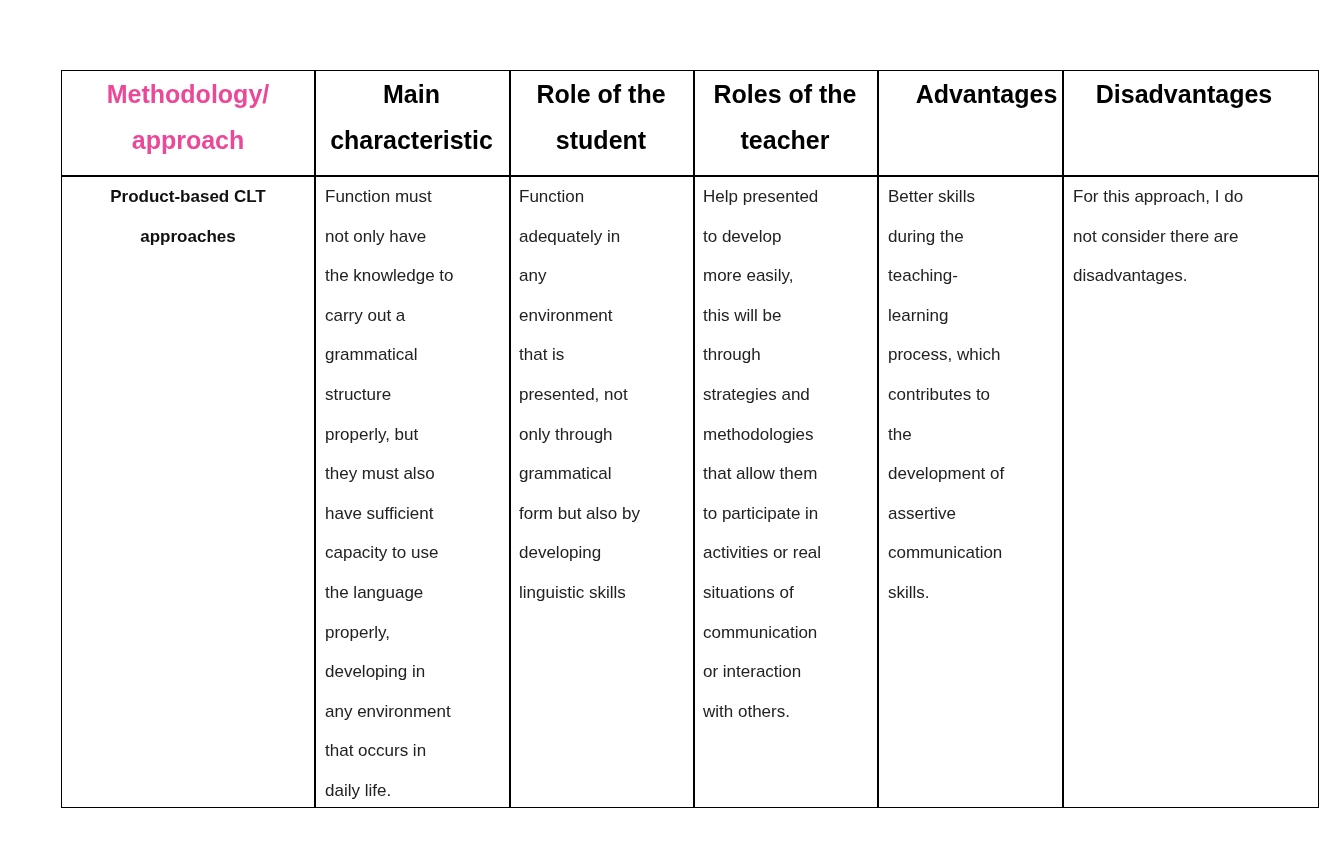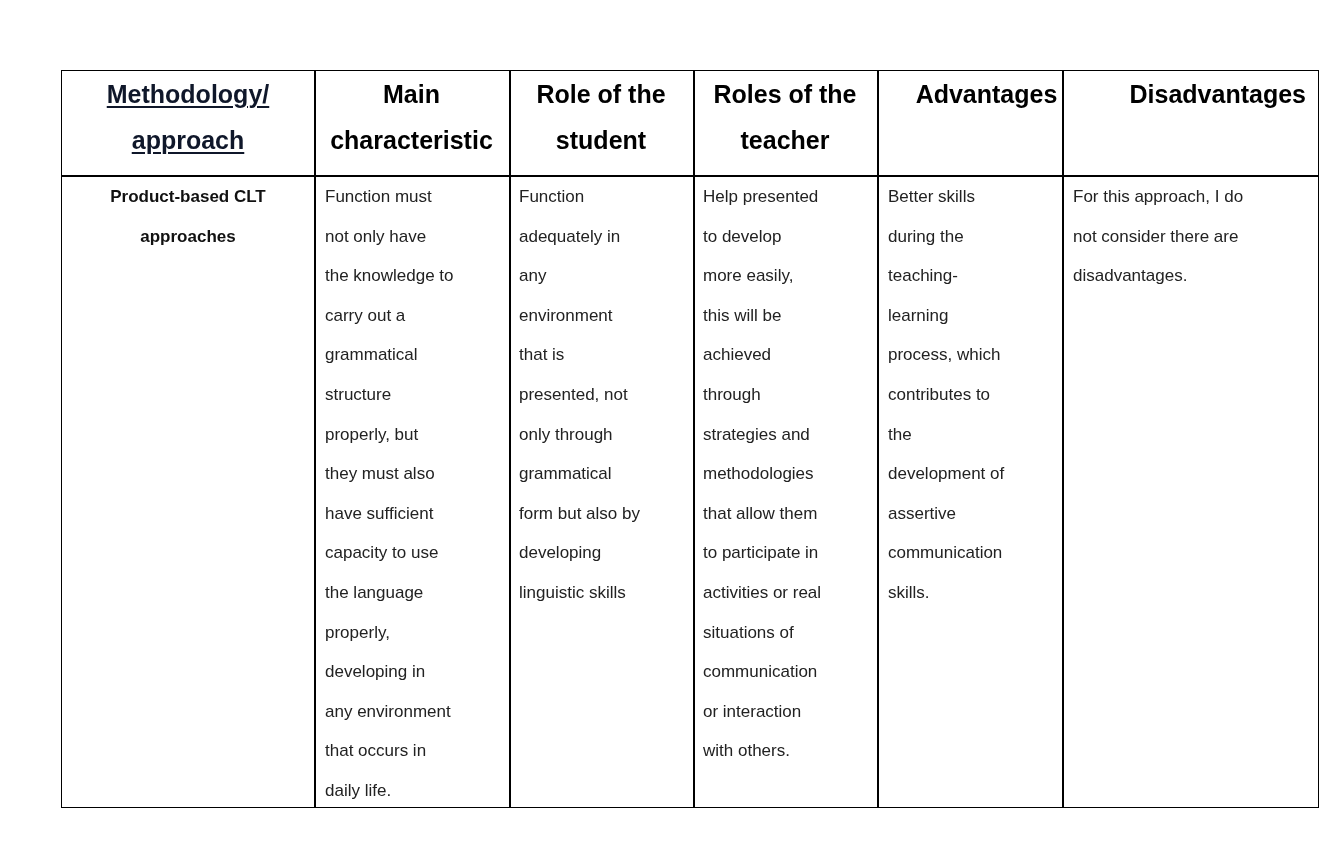--- a/index.html
+++ b/index.html
@@ -6,22 +6,22 @@
   body { width:1343px; height:842px; position:relative; overflow:hidden;
          font-family:"Liberation Sans", sans-serif; color:#222; }
   .tbl { position:absolute; left:61px; top:70px; width:1258px; height:738px;
          border:1.5px solid #000; box-sizing:border-box; }
   .vline { position:absolute; top:0; bottom:0; width:1.5px; background:#000; }
   .hline { position:absolute; left:0; right:0; height:1.5px; background:#000; top:104px; }
   .cell { position:absolute; box-sizing:border-box; }
   .hdr { top:0; height:104px; font-weight:bold; font-size:25px; line-height:46px; color:#000; padding-top:-2px; }
   .hdr .ln { display:block; white-space:nowrap; }
   .center { text-align:center; }
-  .right { text-align:right; padding-right:12px; }
-  .under { text-decoration:underline; color:#0f172a; text-decoration-thickness:2px; text-underline-offset:3px; }
+  .right { text-align:center; padding-right:12px; }
+  .under { color:#ec4899; text-decoration-thickness:2px; text-underline-offset:3px; }
   .body { top:106px; font-size:17px; line-height:39.6px; }
   .body .ln { display:block; white-space:nowrap; }
   .bold { font-weight:bold; color:#111; }
 </style>
 </head>
 <body>
 
 <div class="tbl">
   <div class="vline" style="left:252px"></div>
   <div class="vline" style="left:447px"></div>
@@ -86,21 +86,20 @@
       <span class="ln">grammatical</span>
       <span class="ln">form but also by</span>
       <span class="ln">developing</span>
       <span class="ln">linguistic skills</span>
     </div>
   <div class="cell body" style="left:641px;width:174px">
       <span class="ln">Help presented</span>
       <span class="ln">to develop</span>
       <span class="ln">more easily,</span>
       <span class="ln">this will be</span>
-      <span class="ln">achieved</span>
       <span class="ln">through</span>
       <span class="ln">strategies and</span>
       <span class="ln">methodologies</span>
       <span class="ln">that allow them</span>
       <span class="ln">to participate in</span>
       <span class="ln">activities or real</span>
       <span class="ln">situations of</span>
       <span class="ln">communication</span>
       <span class="ln">or interaction</span>
       <span class="ln">with others.</span>

